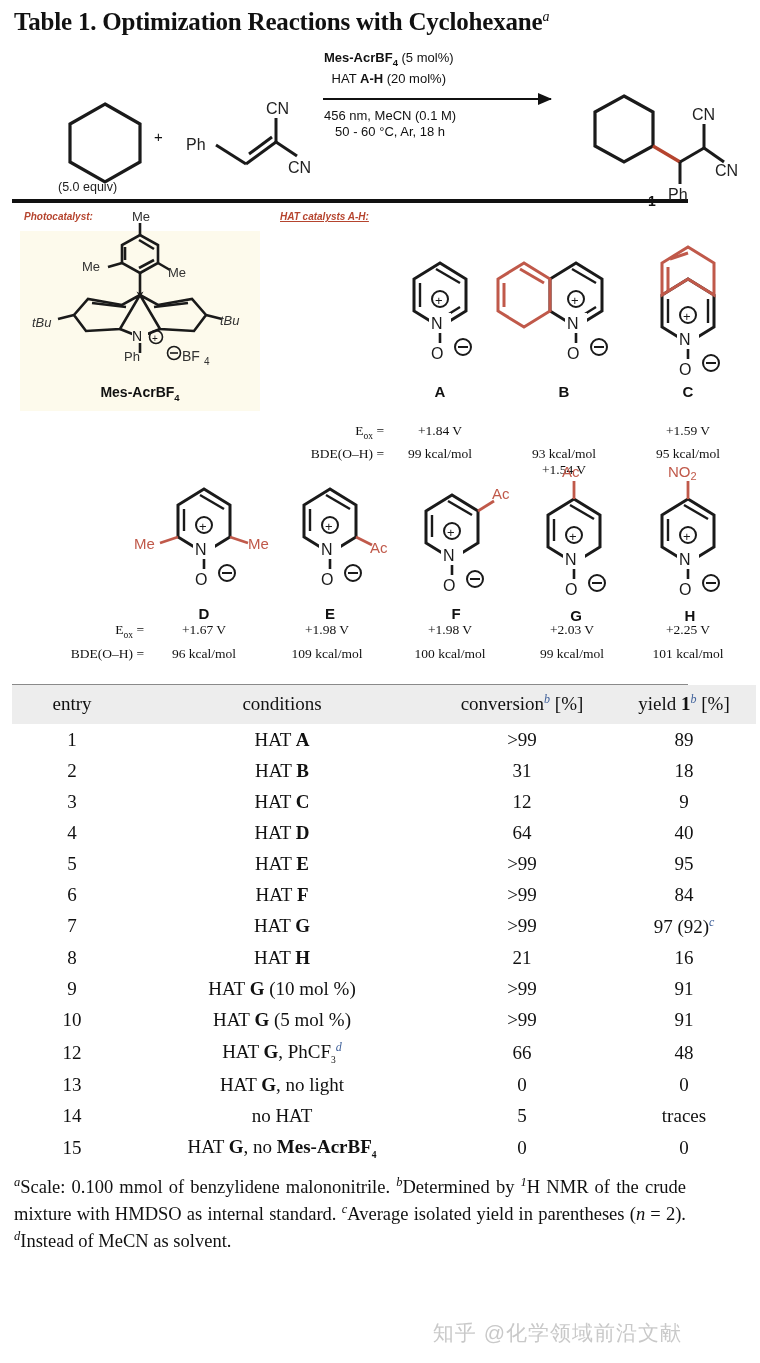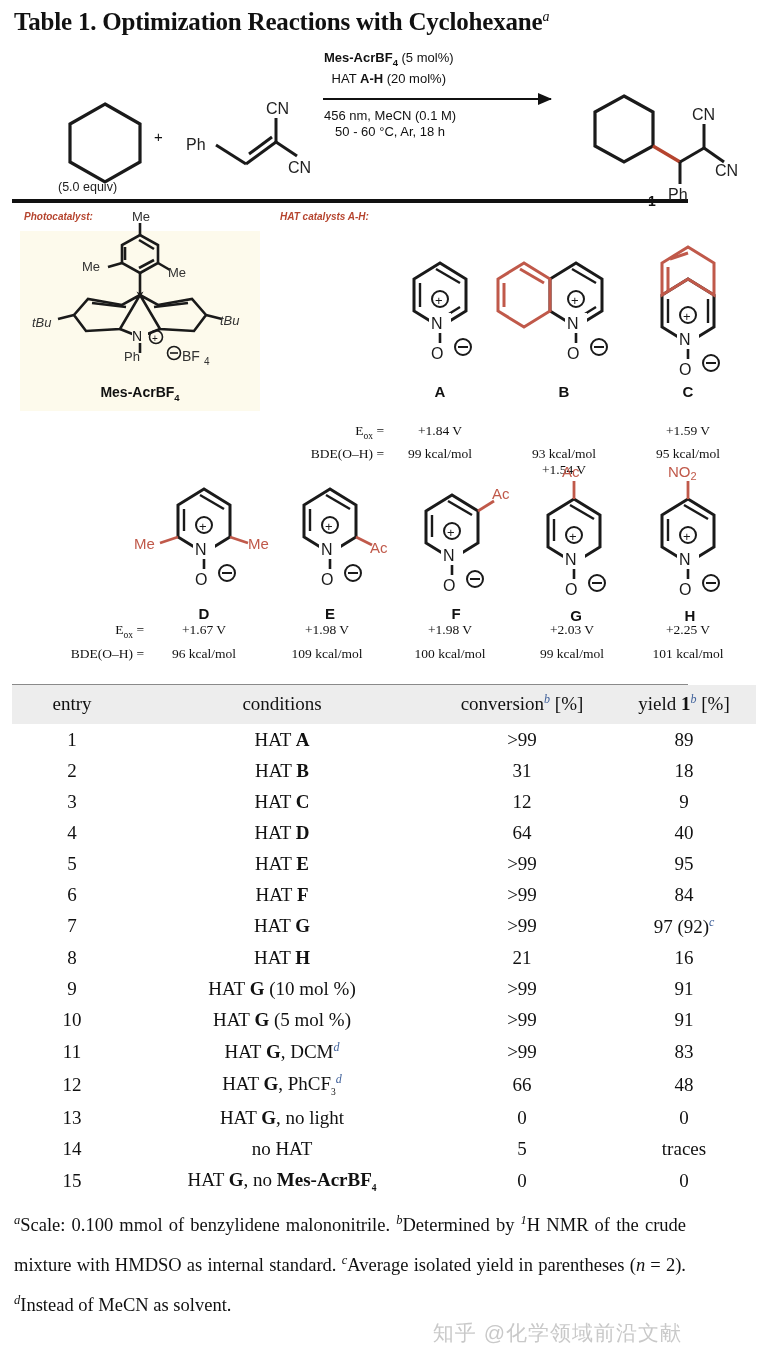--- a/index.html
+++ b/index.html
@@ -65,21 +65,21 @@
   .rule-thin { margin:0 4px; border-top:1px solid #8a8a8a; }
 
   
   .cat-head {
     font-family:"Liberation Sans", sans-serif;
     font-weight:700; font-style:italic; font-size:10px;
     color:#b5442e;
   }
   .heads { position:relative; height:20px; margin-top:8px; }
   .heads .h1 { position:absolute; left:16px; top:0; }
-  .heads .h2 { position:absolute; left:272px; top:0; }
+  .heads .h2 { position:absolute; left:272px; top:0;text-decoration:underline; }
 
   .catbox {
     position:absolute; left:12px; top:0; width:240px; height:180px;
     background:#fdfaec;
   }
   .pc-name {
     position:absolute; left:0; right:0; bottom:8px; text-align:center;
     font-family:"Liberation Sans", sans-serif; font-size:14px; font-weight:700; color:#111;
   }
 
@@ -106,21 +106,21 @@
   .c-entry { width:120px; }
   .c-cond  { width:300px; }
   .c-conv  { width:180px; }
   .c-yield { width:144px; }
   sup.fn { color:#41629b; font-style:italic; font-size:12px; }
   b.bd { font-weight:700; }
 
   
   .notes {
     margin:6px 6px 0 6px;
-    font-size:18.5px; line-height:35px;
+    font-size:18.5px; line-height:22px;
     text-align:justify;
     font-family:"Liberation Serif", serif;
   }
   .notes sup { font-style:italic; font-size:12.5px; }
   .notes i { font-style:italic; }
 
   .watermark {
     position:absolute; right:18px; bottom:16px;
     font-family:"Liberation Sans", sans-serif;
     font-size:21px; color:#c9c9c9; letter-spacing:1px;
@@ -541,26 +541,20 @@
         <td>91</td>
       </tr>
 
       <tr>
         <td>10</td>
         <td><span>HAT </span><b class="bd">G</b><span> (5 mol %)</span></td>
         <td>&gt;99</td>
         <td>91</td>
       </tr>
 
-      <tr>
-        <td>11</td>
-        <td><span>HAT </span><b class="bd">G</b><span>, DCM</span><sup class="fn">d</sup></td>
-        <td>&gt;99</td>
-        <td>83</td>
-      </tr>
 
       <tr>
         <td>12</td>
         <td><span>HAT </span><b class="bd">G</b><span>, PhCF</span><sub class="s">3</sub><sup class="fn">d</sup></td>
         <td>66</td>
         <td>48</td>
       </tr>
 
       <tr>
         <td>13</td>

